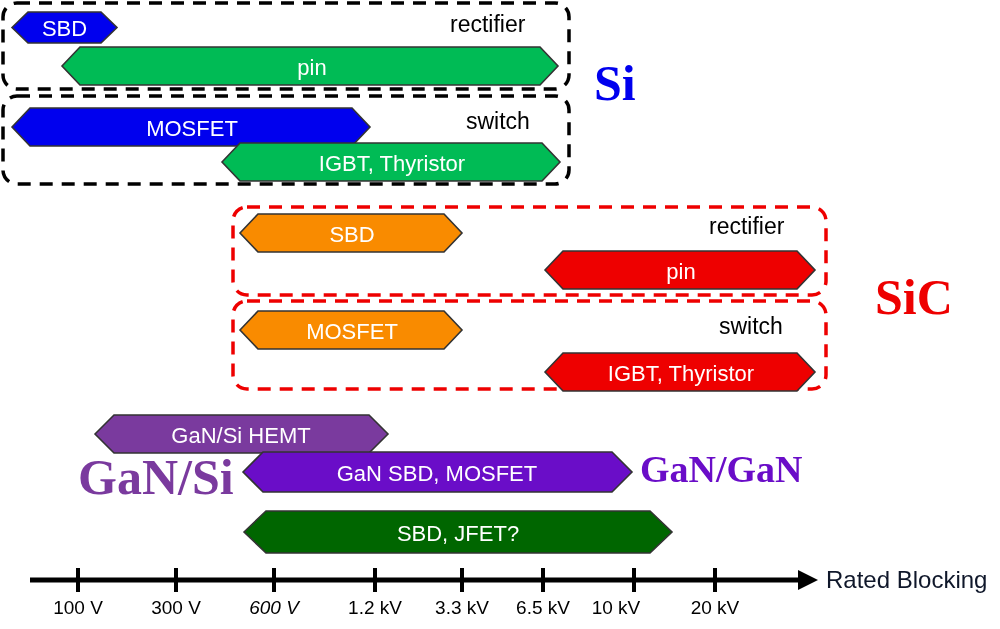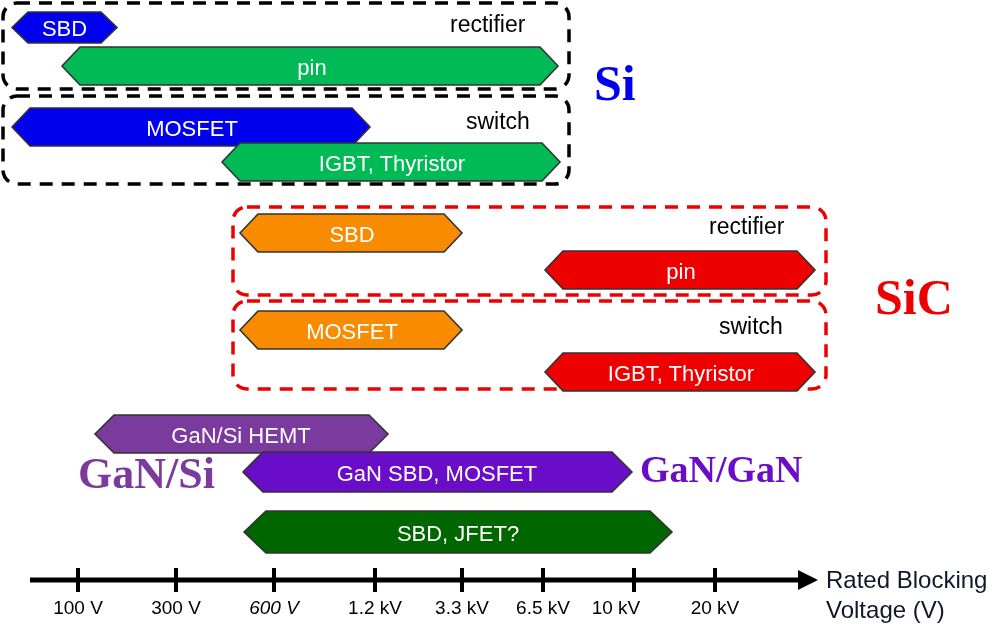--- a/index.html
+++ b/index.html
@@ -98,30 +98,29 @@
 
   <div class="catlabel" style="left:450px;top:13px;">rectifier</div>
   <div class="catlabel" style="left:466px;top:110px;">switch</div>
   <div class="catlabel" style="left:709px;top:215px;">rectifier</div>
   <div class="catlabel" style="left:719px;top:315px;">switch</div>
 
   <div class="grouplabel" style="left:594px;top:58px;font-size:50px;color:#0000ee;">Si</div>
 
   <div class="grouplabel" style="left:833px;top:272px;font-size:50px;color:#ee0000;margin-left:42px;">SiC</div>
 
-  <div class="grouplabel" style="left:78px;top:452px;font-size:44px;color:#7a3a9e;">GaN/Si</div>
+  <div class="grouplabel" style="left:78px;top:452px;font-size:50px;color:#7a3a9e;">GaN/Si</div>
 
   <div class="grouplabel" style="left:640px;top:450px;font-size:38px;color:#6a0dc8;">GaN/GaN</div>
 
 
   <div class="ticklabel" style="left:28px;top:598px;width:100px;">100 V</div>
   <div class="ticklabel" style="left:126px;top:598px;width:100px;">300 V</div>
   <div class="ticklabel" style="left:224px;top:598px;width:100px;font-style:italic;">600 V</div>
   <div class="ticklabel" style="left:325px;top:598px;width:100px;">1.2 kV</div>
   <div class="ticklabel" style="left:412px;top:598px;width:100px;">3.3 kV</div>
   <div class="ticklabel" style="left:493px;top:598px;width:100px;">6.5 kV</div>
   <div class="ticklabel" style="left:566px;top:598px;width:100px;">10 kV</div>
   <div class="ticklabel" style="left:665px;top:598px;width:100px;">20 kV</div>
 
   <div class="axistitle" style="left:826px;top:566px;">Rated Blocking</div>
-  <div class="axistitle" style="left:826px;top:596px;">Voltage (V)</div>
 
 </div>
 
 </body></html>

